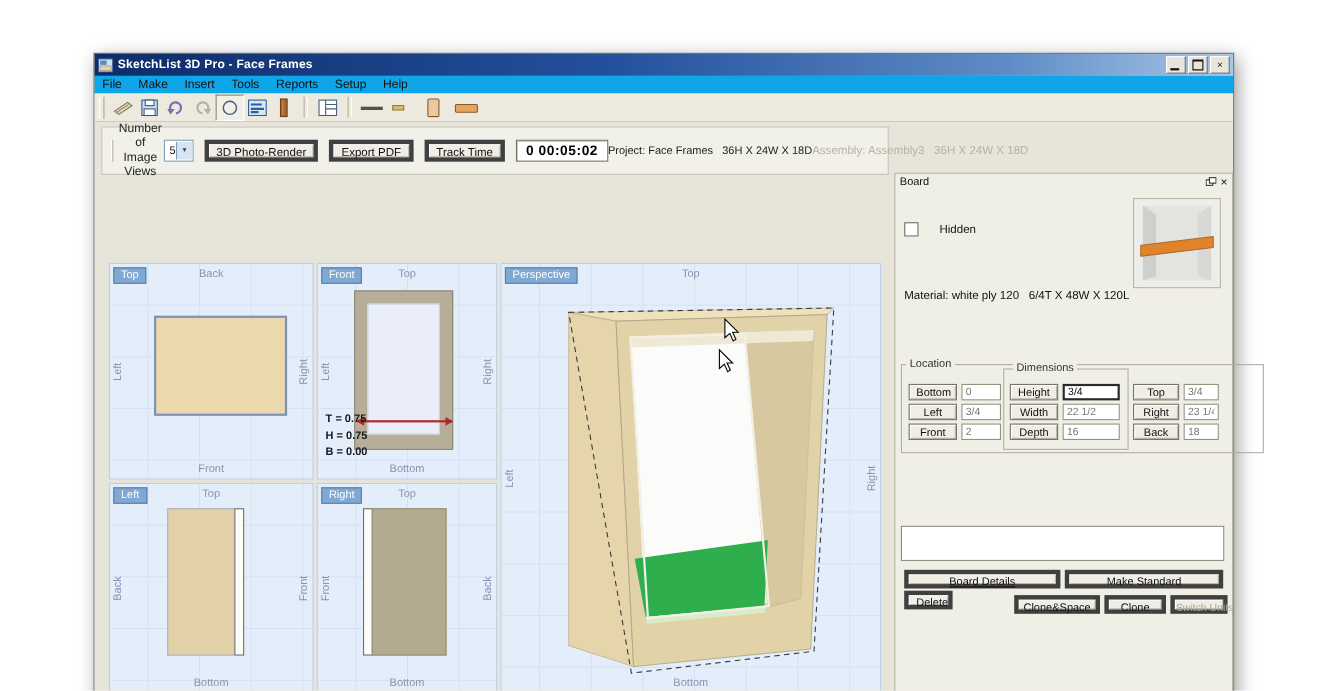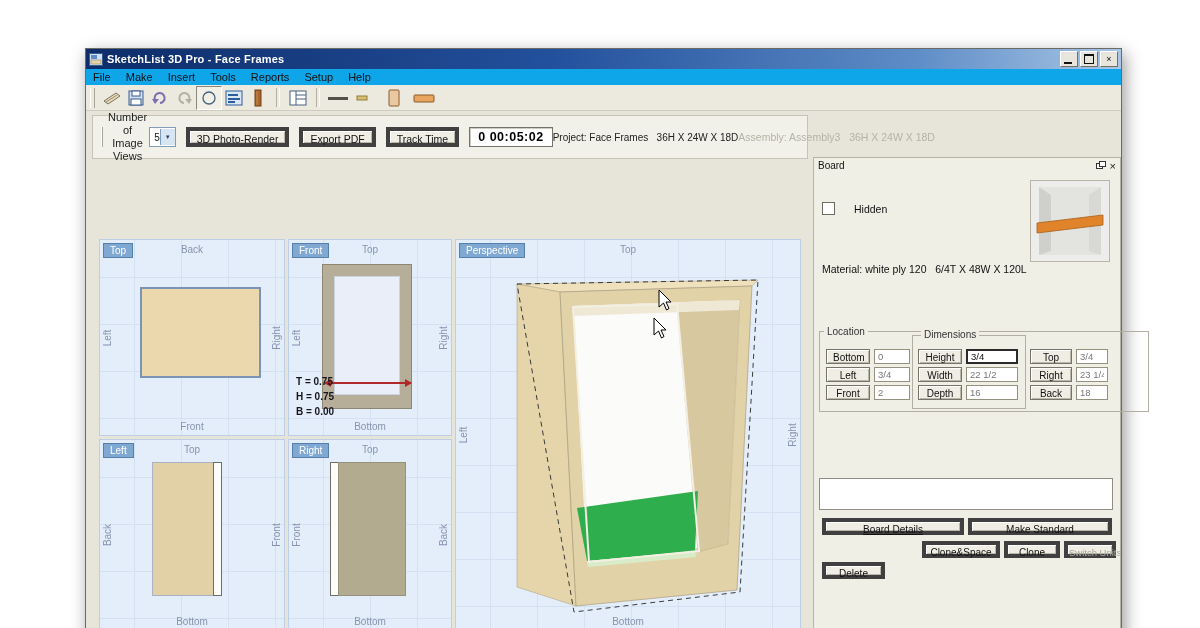--- a/index.html
+++ b/index.html
@@ -341,21 +341,21 @@
           <input class="mini-val" style="left: 50px; top: 46px; width: 36px;" value="2">
           <button class="mini-btn" style="left:94px;top:46px;width:44px;">Depth</button>
           <input class="mini-val" style="left: 142px; top: 46px; width: 52px;" value="16">
           <button class="mini-btn" style="left:206px;top:46px;width:42px;">Back</button>
           <input class="mini-val" style="left: 252px; top: 46px; width: 32px;" value="18">
         </div>
       </fieldset>
       <textarea class="txtarea" style="position: absolute; left: 5px; top: 320px; width: 294px; height: 32px;"></textarea>
       <button class="btn" style="position:absolute;left:8px;top:360px;width:142px;height:17px;font-size:10px;text-decoration:underline;">Board Details</button>
       <button class="btn" style="position:absolute;left:154px;top:360px;width:144px;height:17px;font-size:10px;">Make Standard</button>
-      <button class="btn" style="position:absolute;left:8px;top:404px;width:63px;height:17px;font-size:10px;">Delete</button>
+      <button class="btn" style="position:absolute;left:8px;top:379px;width:44px;height:17px;font-size:10px;">Delete</button>
       <button class="btn" style="position:absolute;left:108px;top:383px;width:78px;height:17px;font-size:10px;padding:2px 2px;">Clone&amp;Space</button>
       <button class="btn" style="position:absolute;left:190px;top:383px;width:56px;height:17px;font-size:10px;text-align:center;">Clone</button>
       <button class="btn" style="position:absolute;left:250px;top:383px;width:52px;height:17px;font-size:9.5px;color:#aaa89b;padding:2px 1px;">Switch Units</button>
     </div>
 
   </div>
  </div>
 </div>
 
 </body></html>

